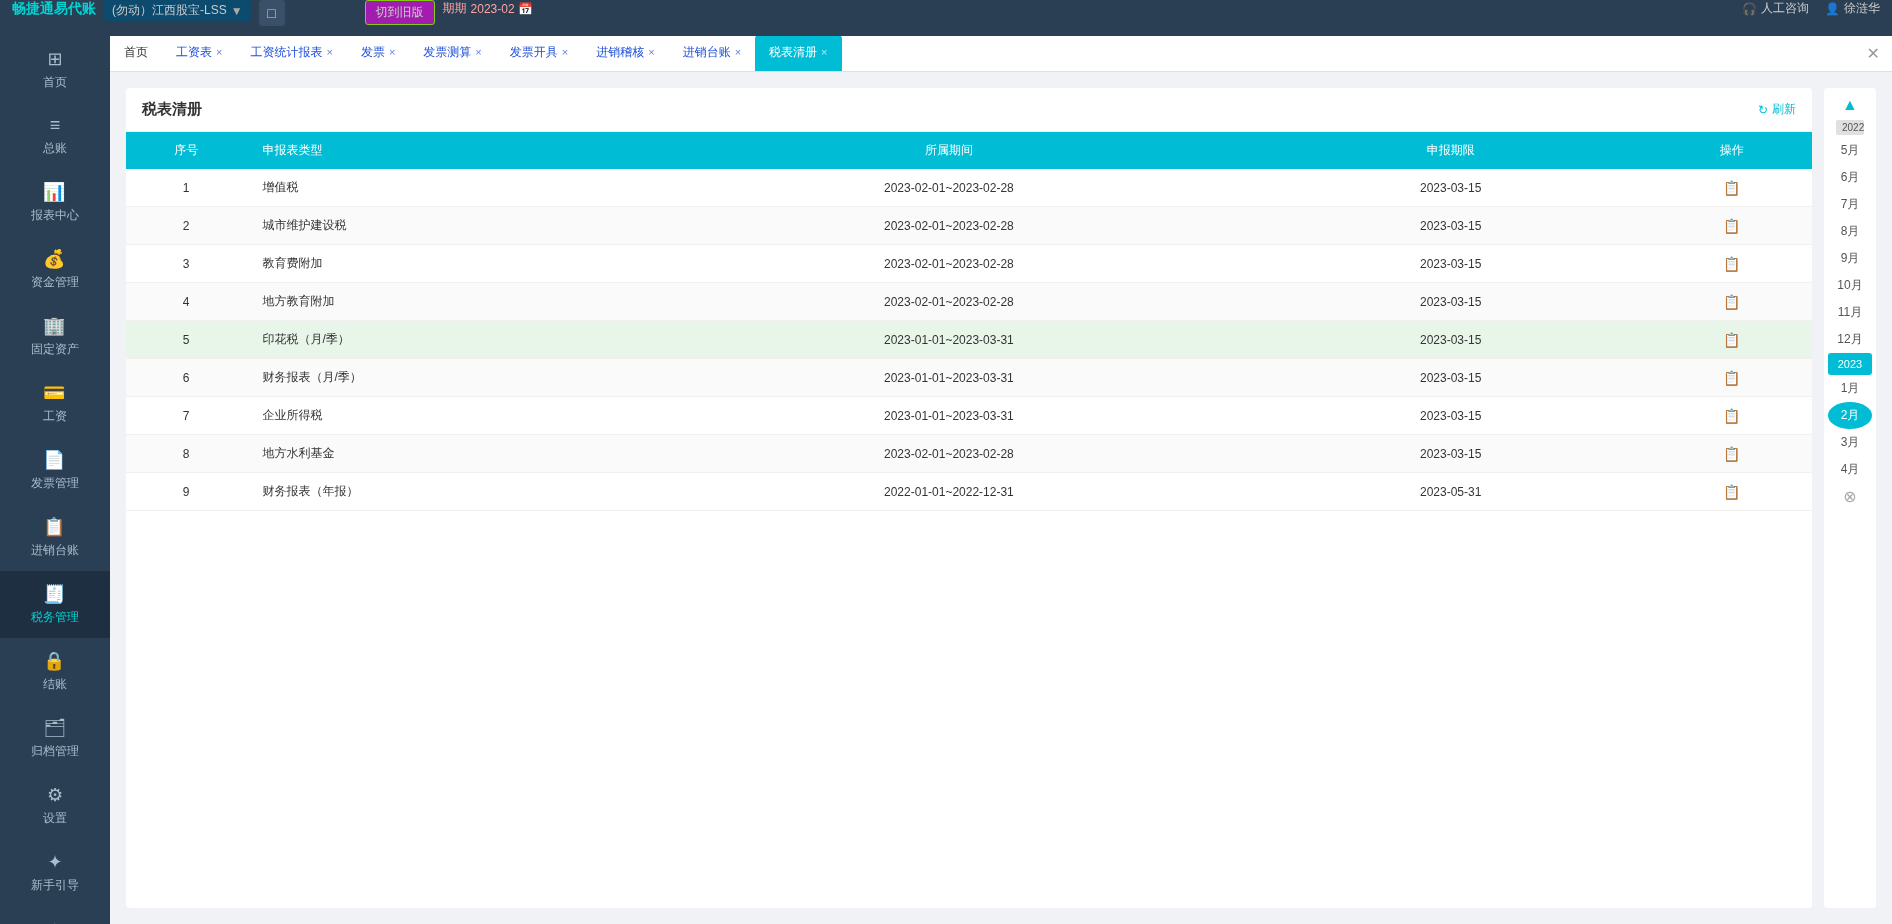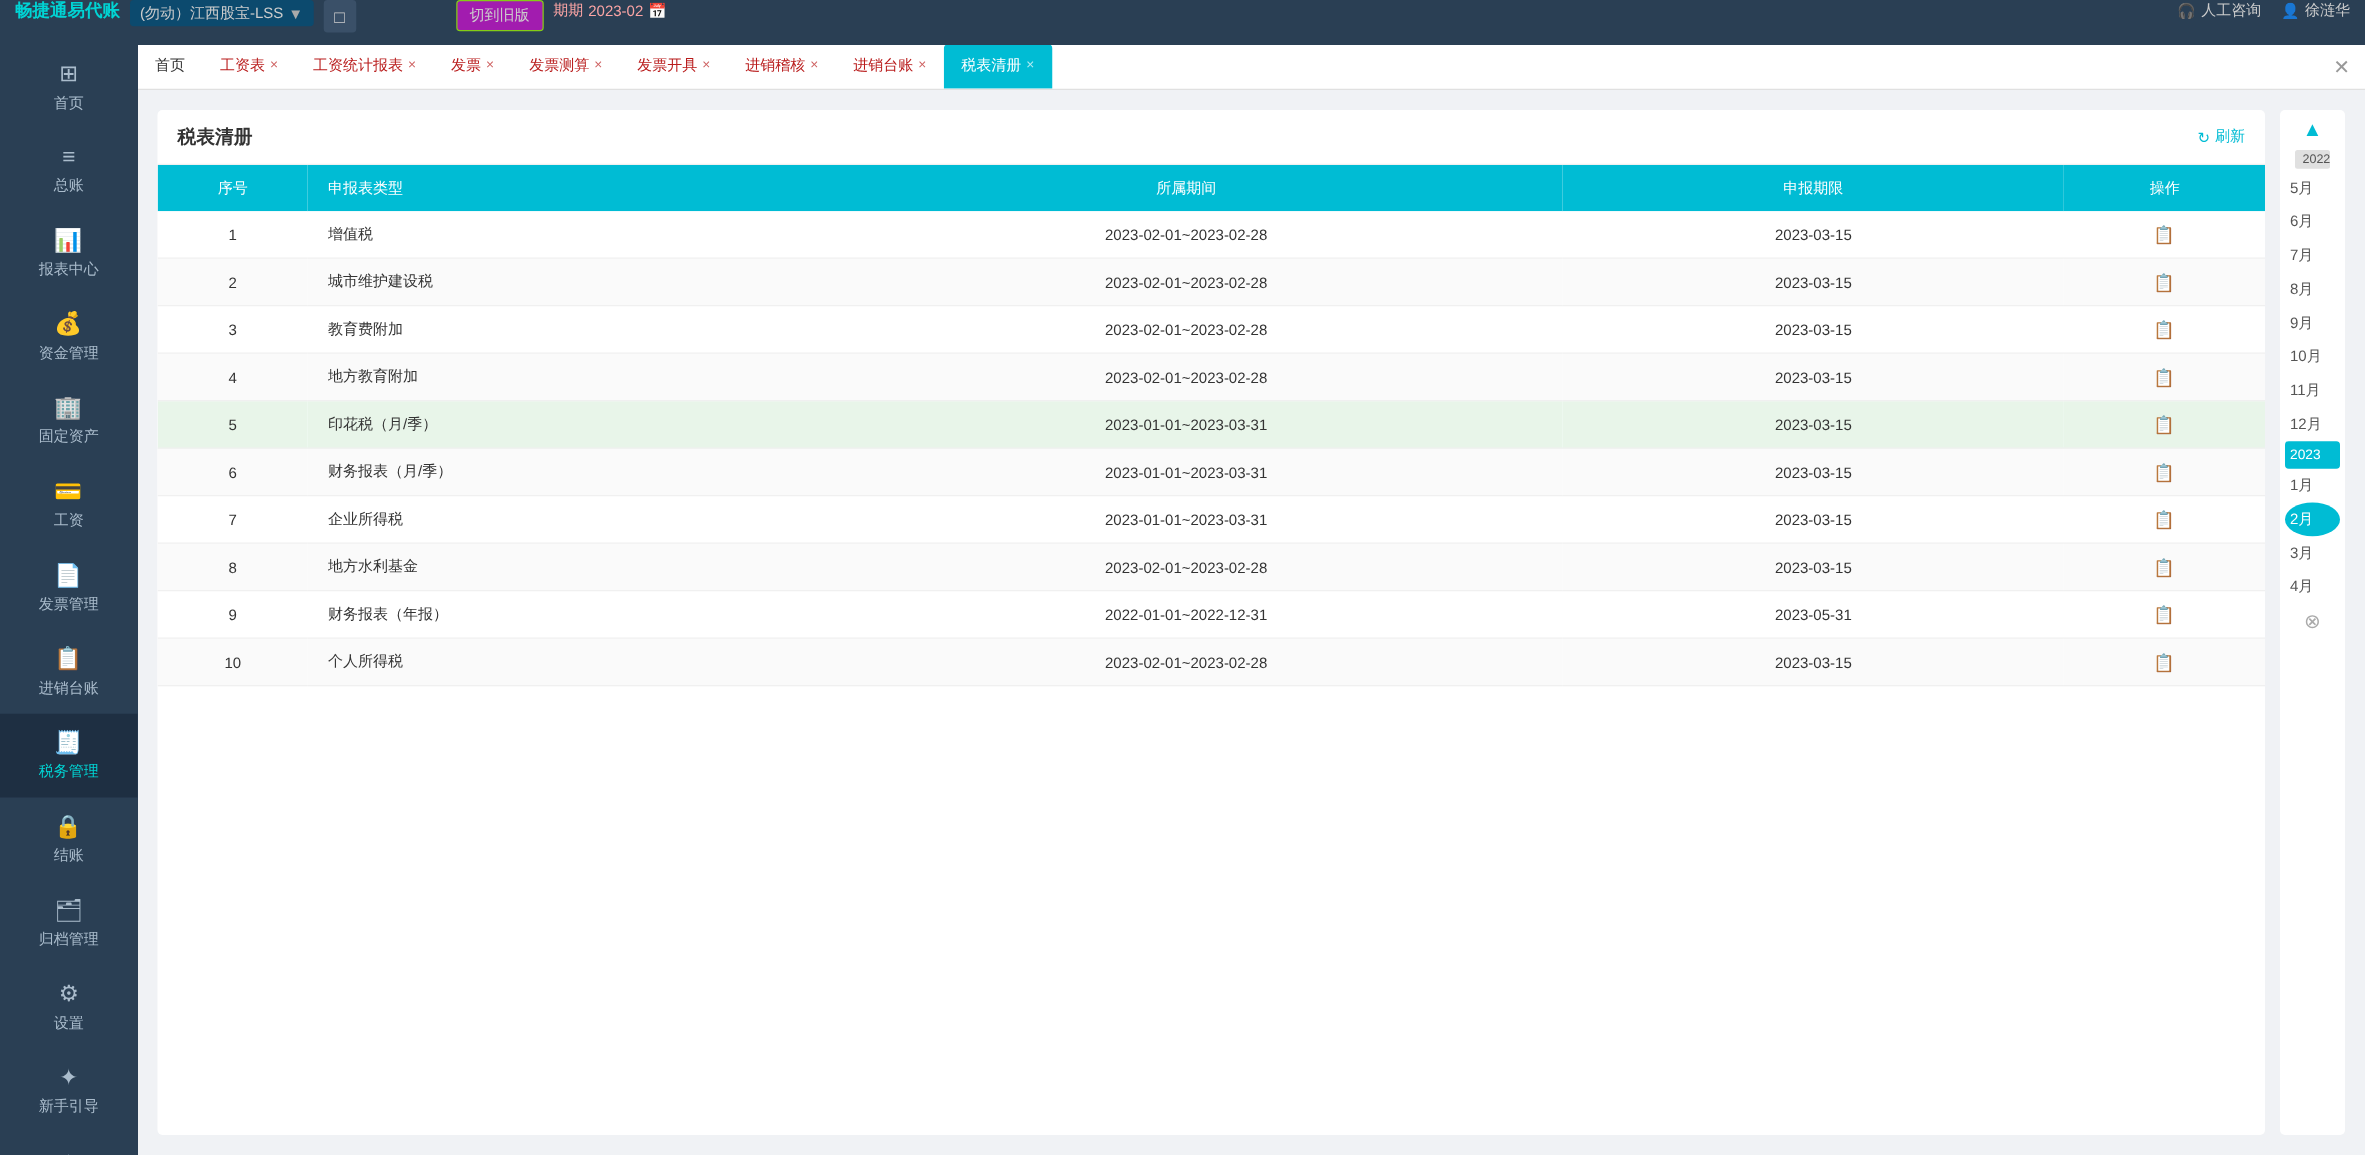--- a/index.html
+++ b/index.html
@@ -142,21 +142,21 @@
       border-bottom: 1px solid #e0e0e0;
       display: flex;
       align-items: flex-end;
       padding: 0 0 0 0;
       flex-shrink: 0;
       overflow-x: auto;
     }
     .tab-item {
       padding: 6px 14px;
       font-size: 12px;
-      color: #b91c1c;
+      color: #1d4ed8;
       cursor: pointer;
       white-space: nowrap;
       border-bottom: 2px solid transparent;
       display: flex;
       align-items: center;
       gap: 4px;
       height: 36px;
     }
     .tab-item.active {
       background: #00bcd4;
@@ -280,20 +280,21 @@
       color: #555;
       font-size: 10px;
       padding: 2px 6px;
       border-radius: 2px;
       margin: 2px 0;
       width: 28px;
       text-align: center;
     }
     .ym-month {
       width: 44px;
+      text-align: center;
       padding: 5px 4px;
       font-size: 12px;
       color: #555;
       cursor: pointer;
       border-radius: 3px;
     }
     .ym-month.current-year-badge {
       background: #00bcd4;
       color: white;
       border-radius: 3px;
@@ -536,27 +537,20 @@
                   <td>2023-03-15</td>
                   <td><span class="action-icon">📋</span></td>
                 </tr>
                 <tr>
                   <td>9</td>
                   <td>财务报表（年报）</td>
                   <td>2022-01-01~2022-12-31</td>
                   <td>2023-05-31</td>
                   <td><span class="action-icon">📋</span></td>
                 </tr>
-                <tr>
-                  <td>10</td>
-                  <td>个人所得税</td>
-                  <td>2023-02-01~2023-02-28</td>
-                  <td>2023-03-15</td>
-                  <td><span class="action-icon">📋</span></td>
-                </tr>
               </tbody>
           </table>
         </div>
       </div>
 
       <div class="year-month-panel">
         <div class="ym-nav-btn">▲</div>
         <div class="ym-year-badge">2022</div>
         <div class="ym-month">5月</div>
         <div class="ym-month">6月</div>

